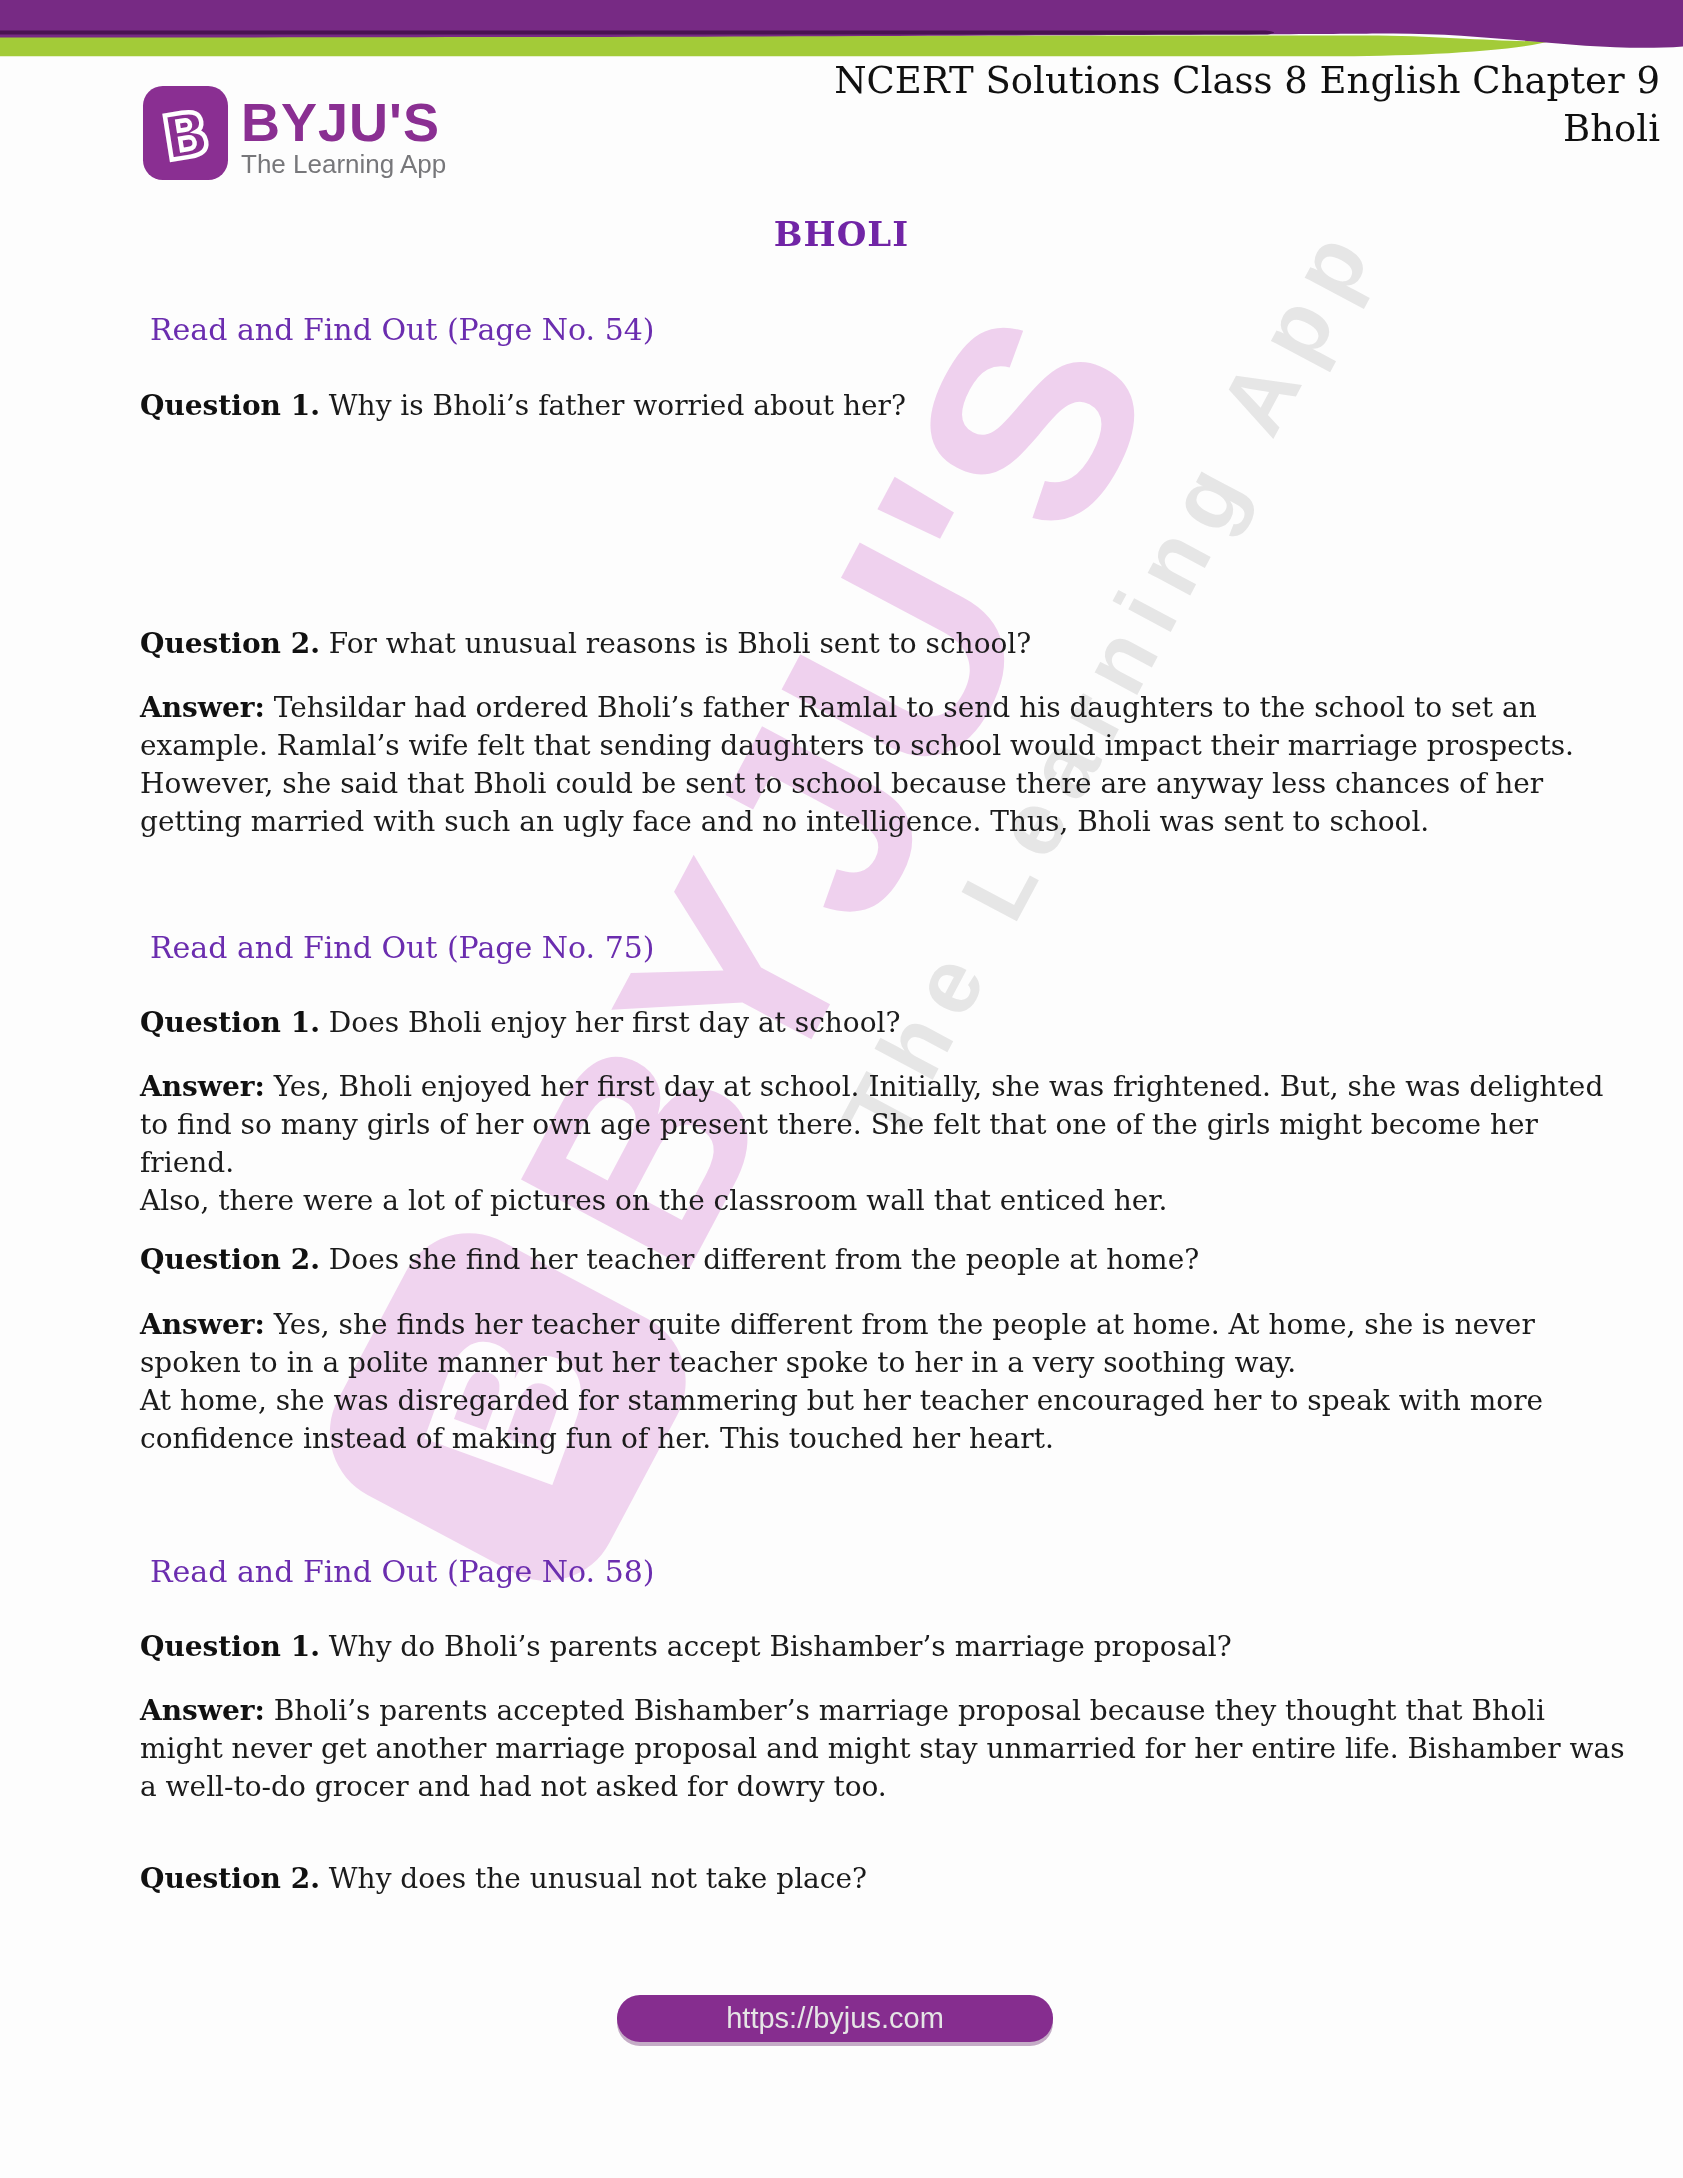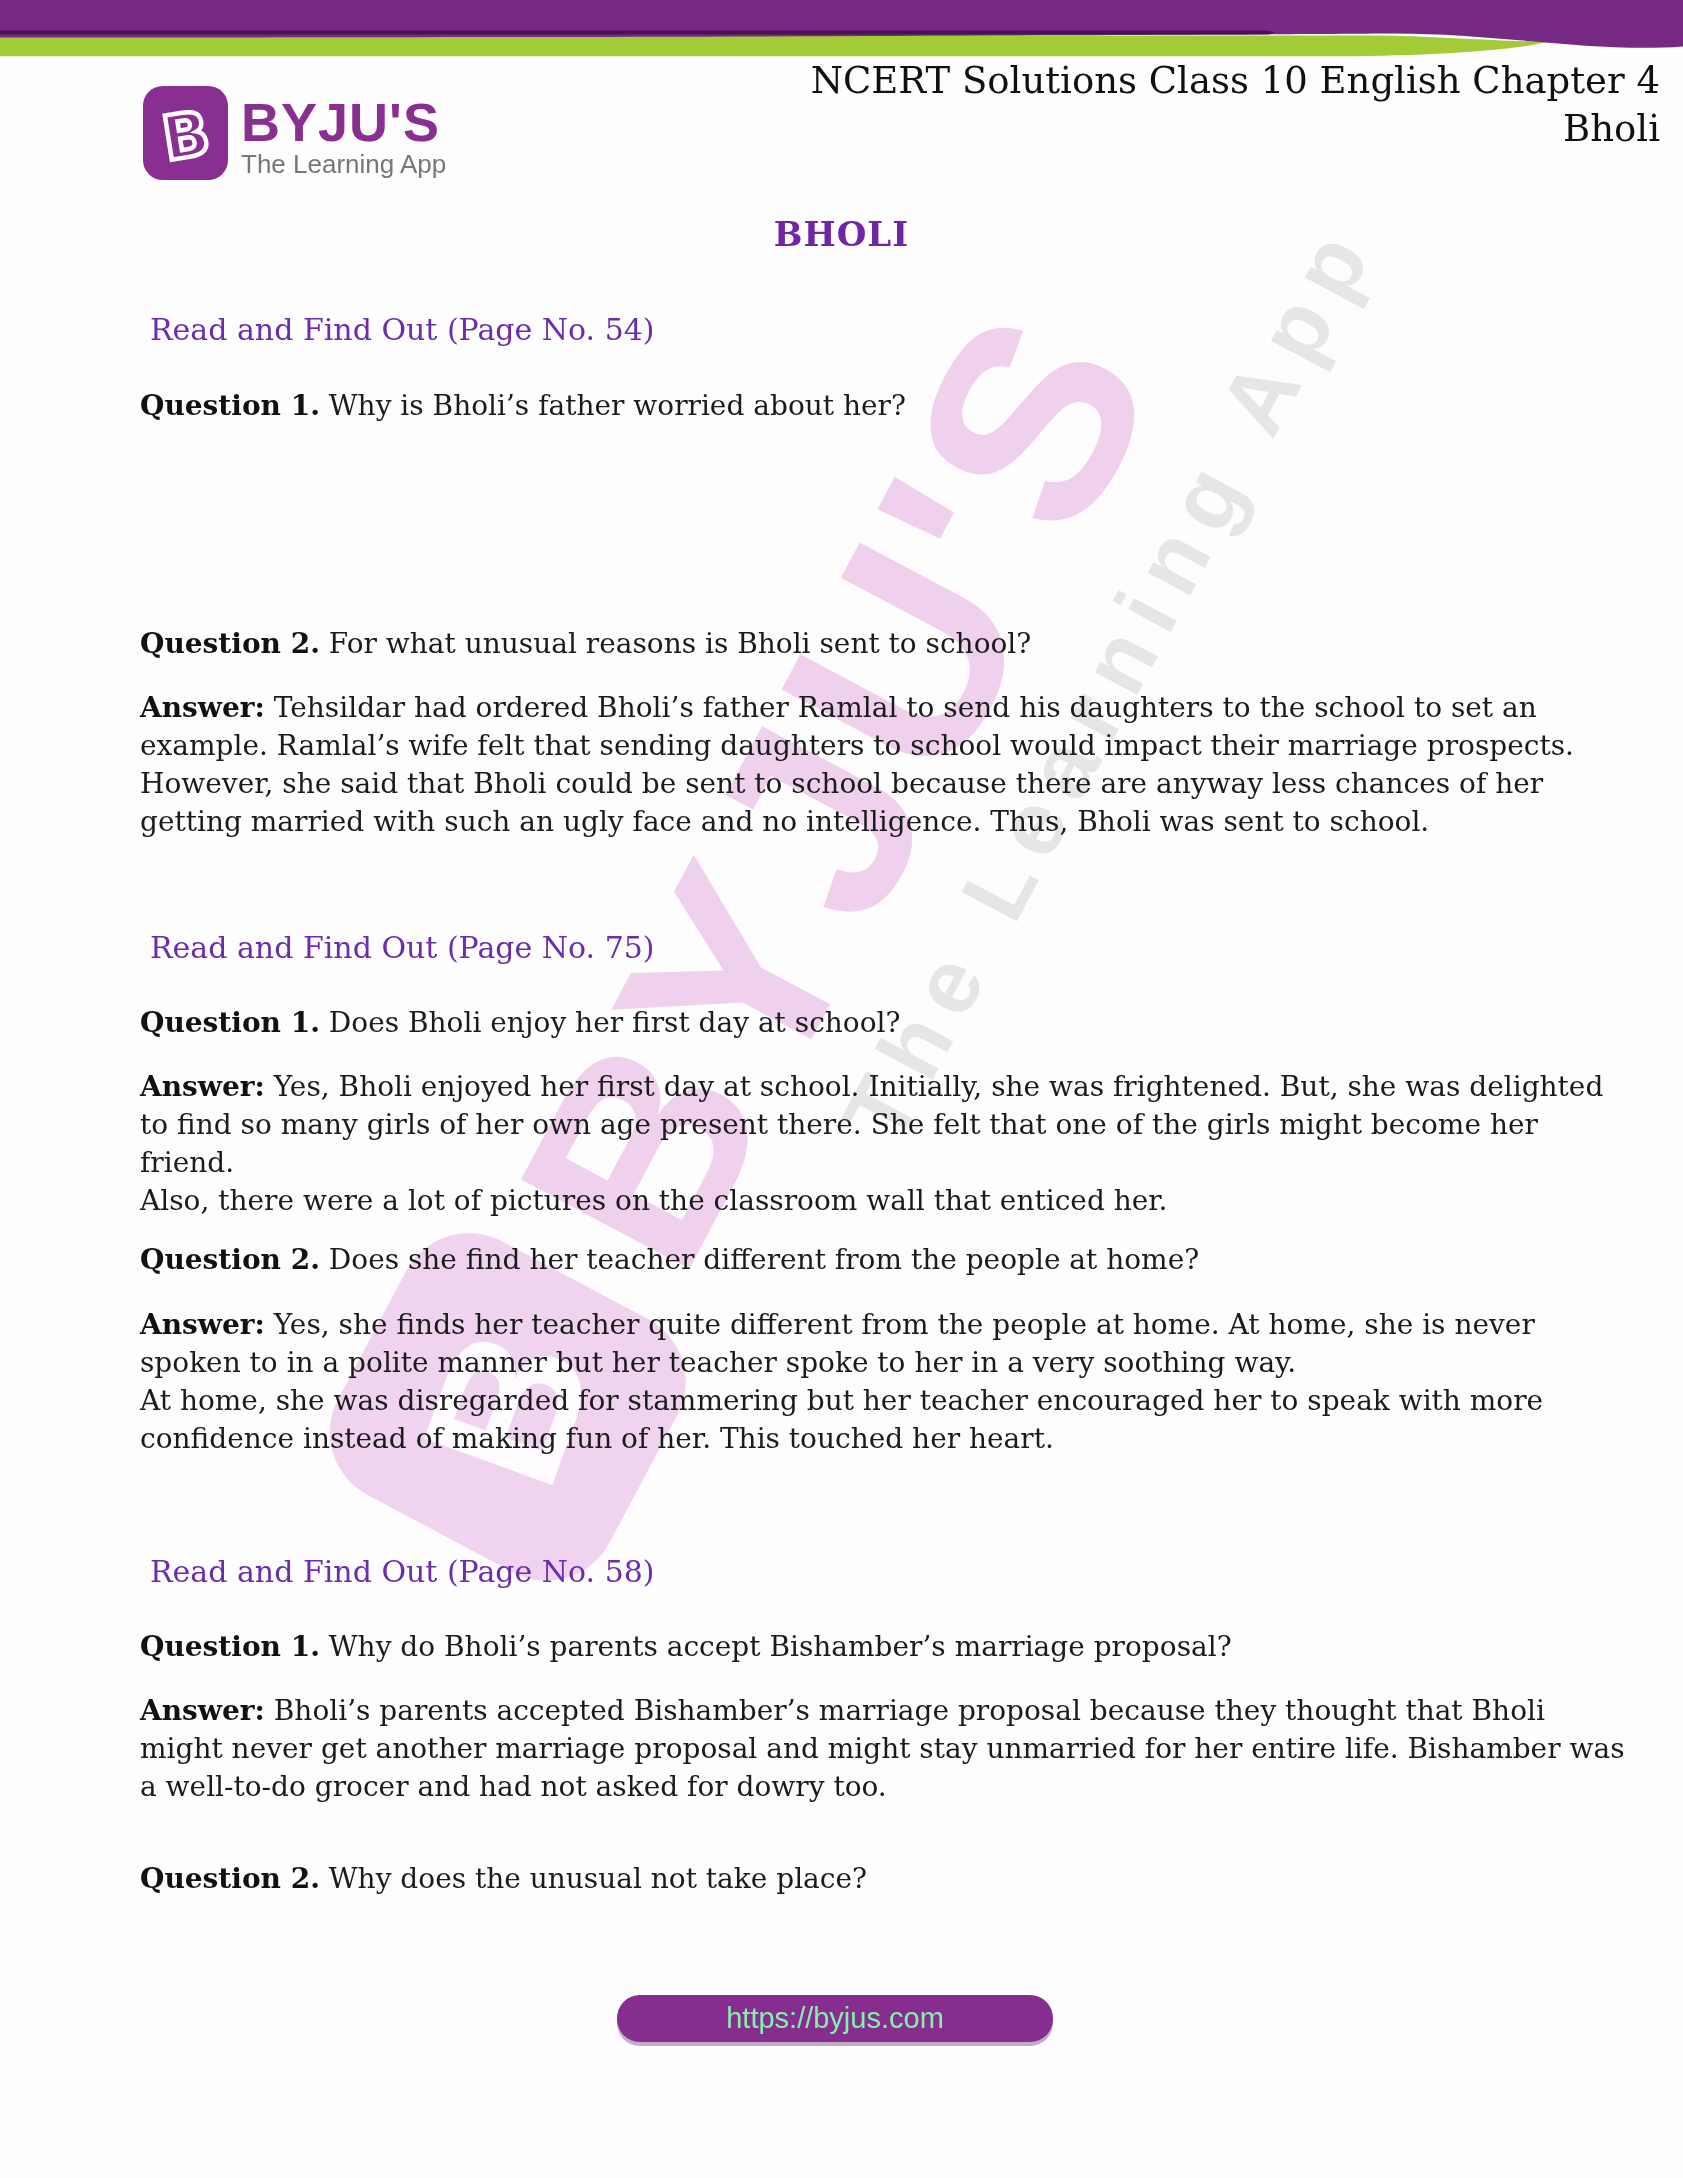--- a/index.html
+++ b/index.html
@@ -85,21 +85,21 @@
   
   .badge {
     position:absolute; left:617px; top:1995px; width:436px; height:47px; z-index:2;
     background:#862d8f; border-radius:23px;
     display:flex; align-items:center; justify-content:center;
     box-shadow:0 4px 0 rgba(88,18,94,0.35);
     text-decoration:none; cursor:pointer;
   }
   .badge span {
     font-family:"Liberation Sans", sans-serif;
-    font-size:29px; color:#86efac;
+    font-size:29px; color:#e5e5e5;
   }
 </style>
 </head>
 <body>
 
 <div class="page">
 
   <svg class="swoosh" viewBox="0 0 1700 80" preserveAspectRatio="none" aria-hidden="true">
     <path d="M0,36 L1380,36 C1460,36 1525,44 1568,41 C1532,52 1430,57 1340,57 L0,57 Z" fill="#a3cb38"></path>
     <path d="M0,0 L1700,0 L1700,47 C1610,54 1510,33 1400,34 C1290,35 700,38 0,38 Z" fill="#772a84"></path>
@@ -111,21 +111,21 @@
       <rect x="1" y="1" width="86" height="95" rx="20" fill="#8a2f92"></rect>
       <text x="44" y="73" text-anchor="middle" font-family="DejaVu Sans, sans-serif" font-size="62" font-weight="bold" fill="#8a2f92" stroke="#ffffff" stroke-width="4.5" transform="rotate(-9 44 48)">B</text>
     </svg>
     <div class="logo-text">
       <div class="wordmark">BYJU'S</div>
       <div class="tagline">The Learning App</div>
     </div>
   </div>
 
   <div class="header-title">
-    <div>NCERT Solutions Class 10 English Chapter 4</div>
+    <div>NCERT Solutions Class 8 English Chapter 9</div>
     <div>Bholi</div>
   </div>
 
   <div class="watermark" aria-hidden="true">
     <div class="wm-row">
       <div class="wm-icon">
         <span>B</span>
       </div>
       <div class="wm-text">BYJU'S</div>
     </div>

